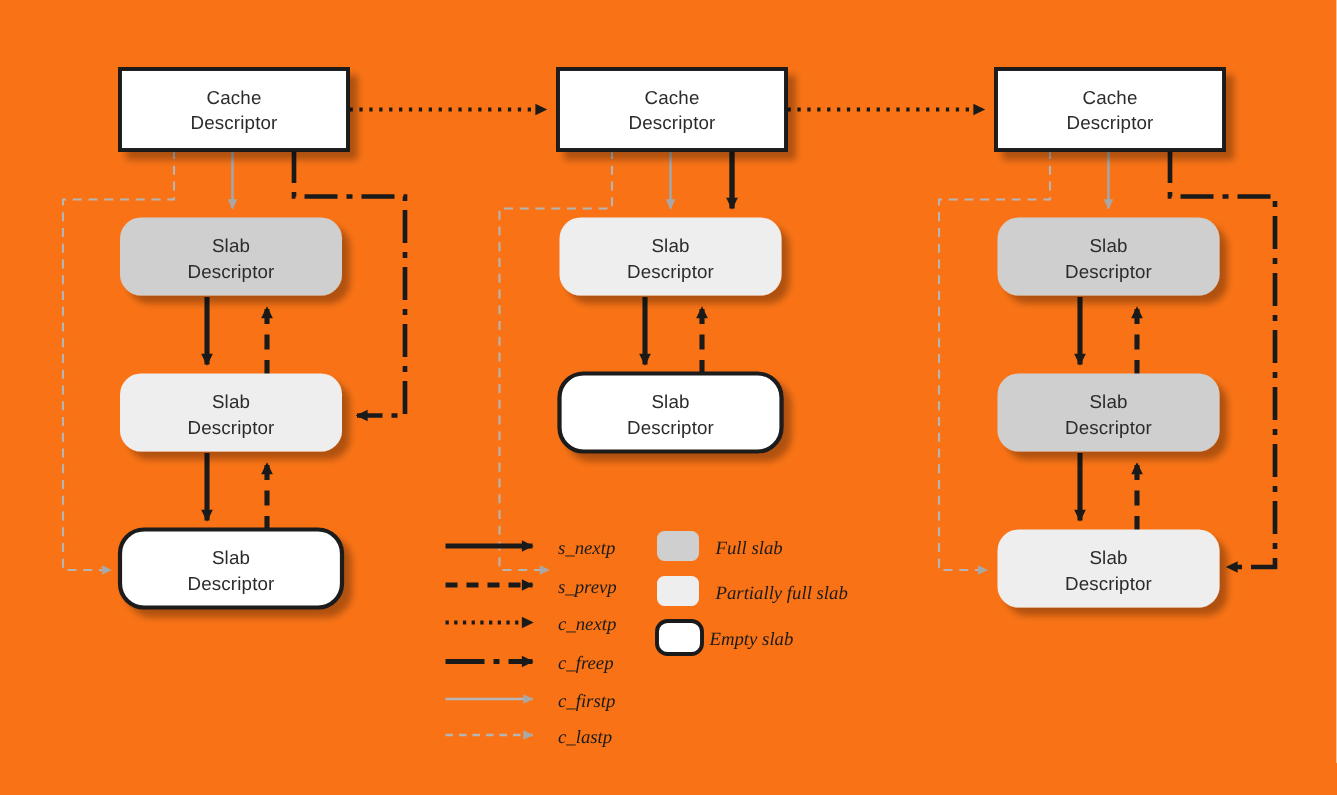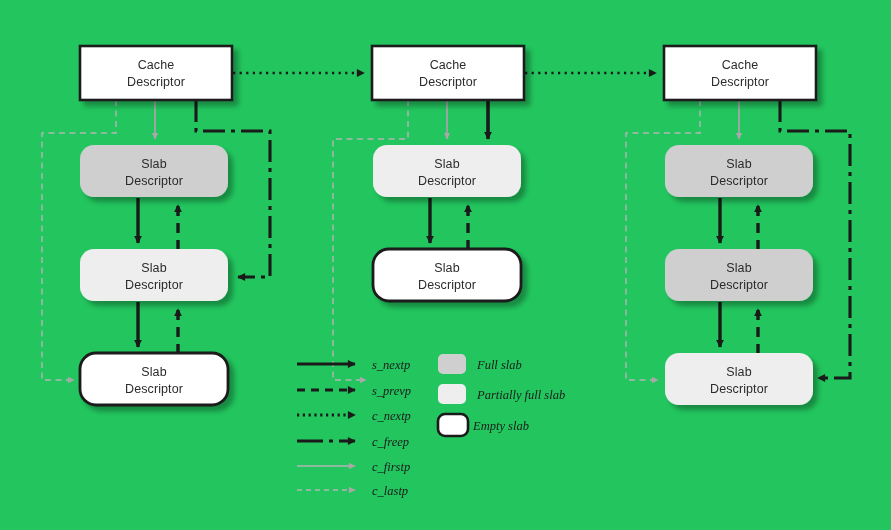--- a/index.html
+++ b/index.html
@@ -8,21 +8,21 @@
     padding: 0;
     background: #ffffff;
   }
   body {
     font-family: "Liberation Sans", sans-serif;
   }
   #canvas {
     position: relative;
     width: 891px;
     height: 530px;
-    background: #22c55e;
+    background: #f97316;
     overflow: hidden;
   }
   svg#diagram {
     position: absolute;
     left: 0;
     top: 0;
     width: 891px;
     height: 530px;
   }
   .box-label {

